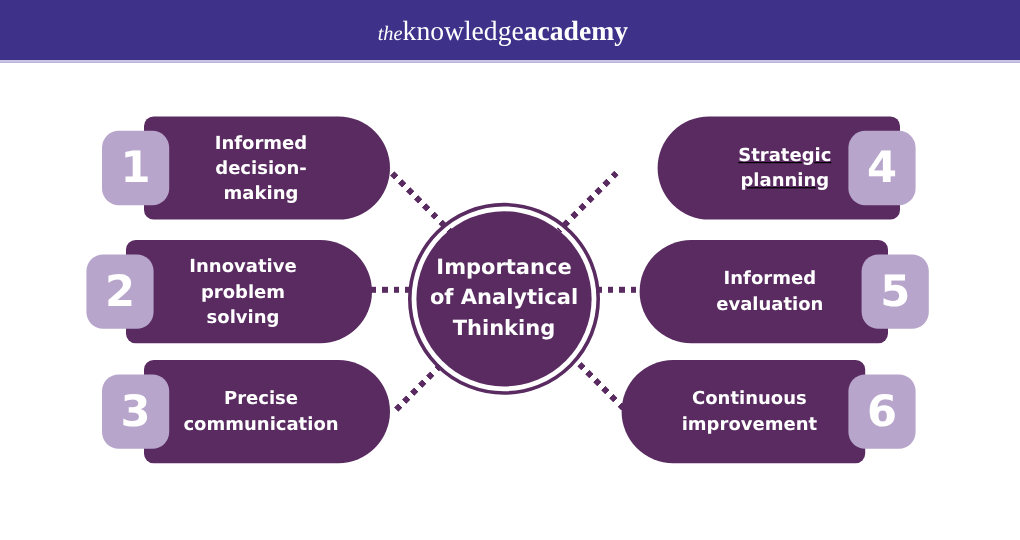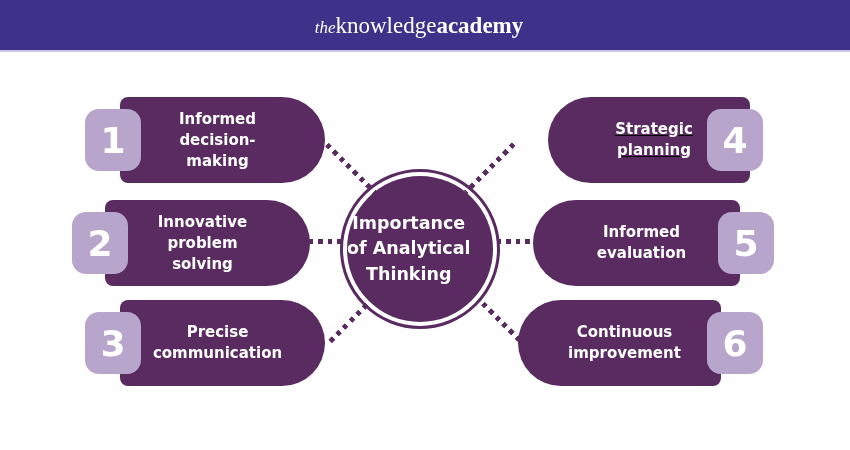--- a/index.html
+++ b/index.html
@@ -27,21 +27,21 @@
   .logo .academy{font-size:23px;font-weight:700;}
 
   
   .ring{
     position:absolute;left:340px;top:169px;width:160px;height:160px;
     border:3px solid var(--pill-bg);border-radius:50%;
   }
   .circle{
     position:absolute;left:347px;top:176px;width:146px;height:146px;
     background:var(--pill-bg);border-radius:50%;
-    display:flex;align-items:center;
+    display:flex;align-items:center;justify-content:center;
     text-align:center;z-index:2;
   }
   .circle .title{
     color:var(--text-on-dark);font-weight:bold;font-size:17.5px;line-height:1.45;
     white-space:pre-line;
   }
 
   
   .pill{
     position:absolute;height:86px;background:var(--pill-bg);

